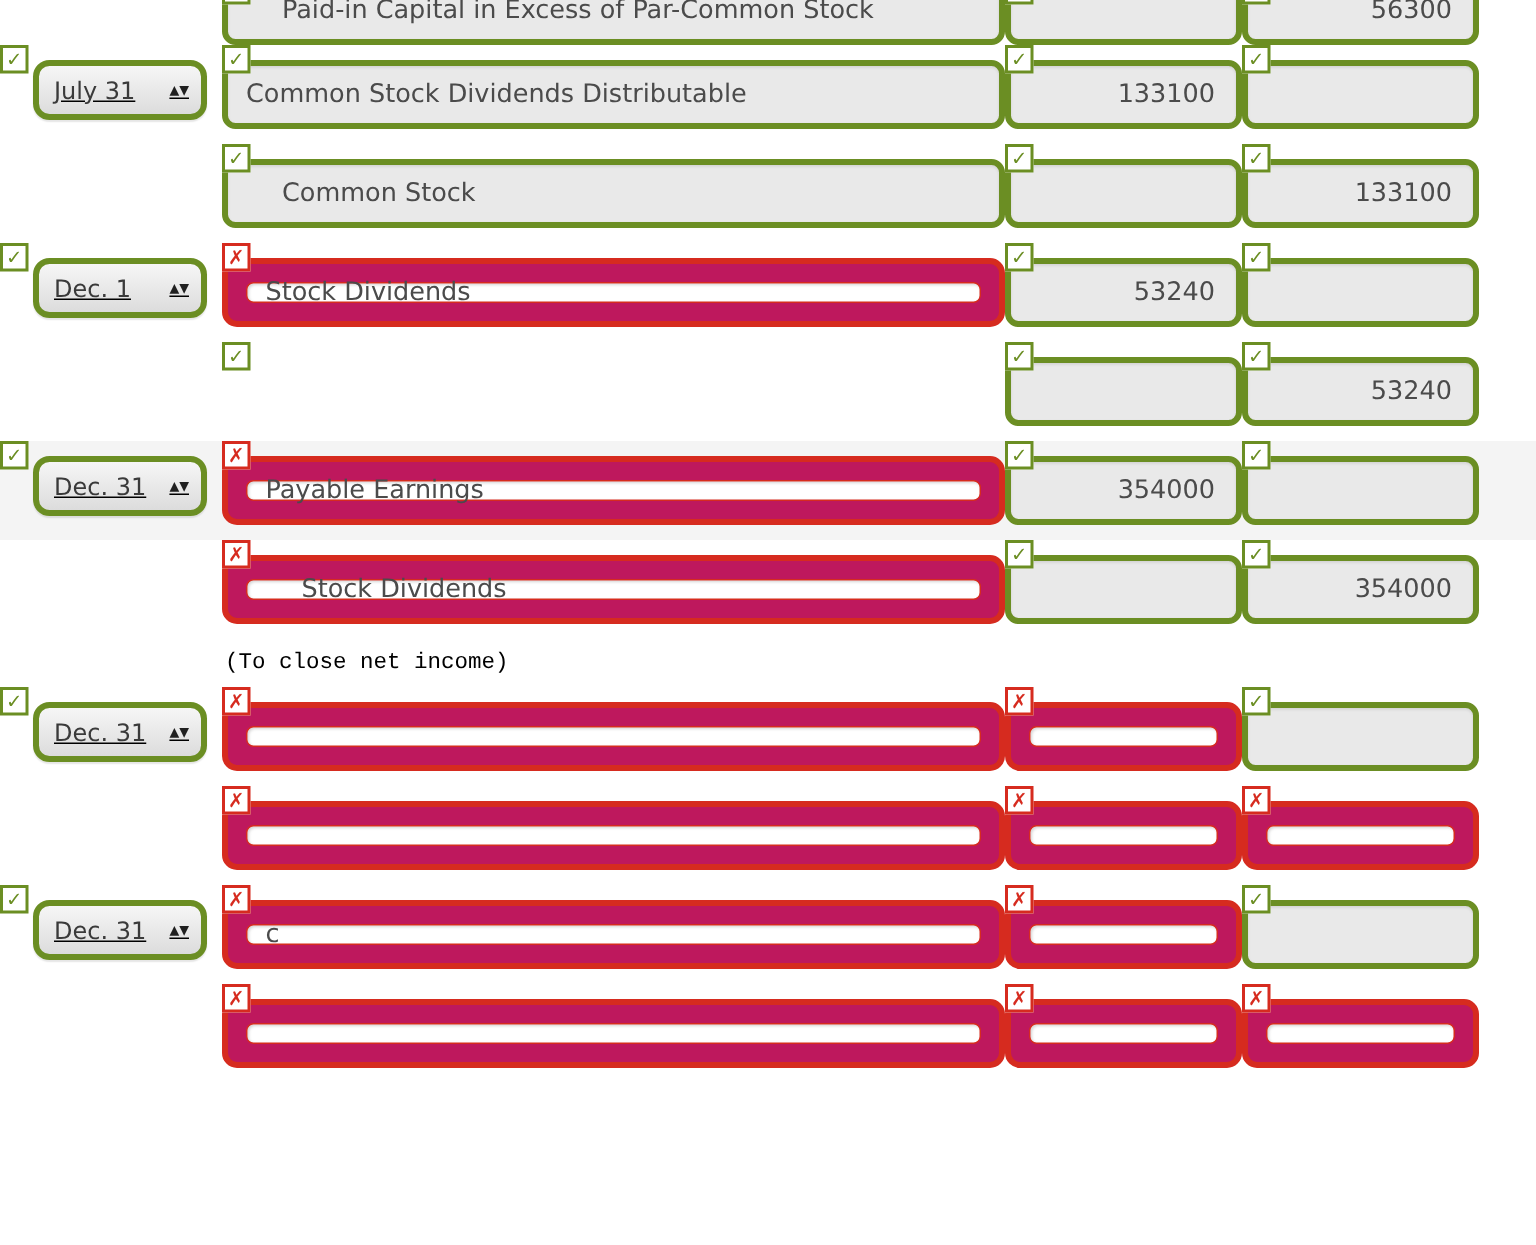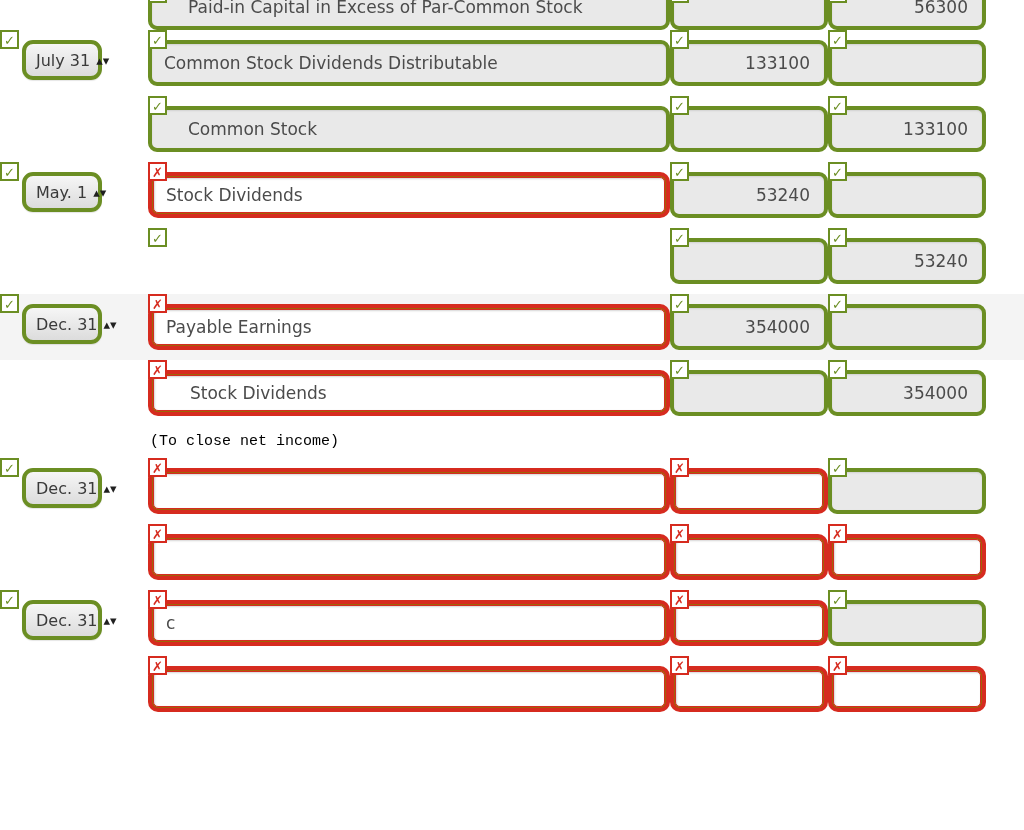--- a/index.html
+++ b/index.html
@@ -53,22 +53,22 @@
     height: 46px;
     display: flex;
     align-items: center;
     box-sizing: border-box;
   }
 
   
   .fld-err {
     border: 4px solid #d62b1f;
     border-radius: 10px;
-    background: #a16207;
-    padding: 1px;
+    background: #be185d;
+    padding: 12px;
     height: 46px;
     box-sizing: border-box;
   }
   .fld-err > .inner {
     border: 1px solid #d62b1f;
     border-radius: 5px;
     background: #ffffff;
     height: 100%;
     box-sizing: border-box;
     display: flex;
@@ -113,21 +113,22 @@
   .badge.err {
     border: 2px solid #d62b1f;
     color: #d62b1f;
   }
 
   
   .selwrap {
     position: relative;
     margin-top: 10px;
     margin-left: 22px;
-    width: 80px;
+    width: 116px;
+    text-decoration: underline;
   }
   .sel {
     box-sizing: border-box;
     border: 4px solid #6b8e23;
     border-radius: 11px;
     height: 40px;
     background: linear-gradient(#f6f6f6, #dcdcdc);
     display: flex;
     align-items: center;
     justify-content: space-between;
@@ -234,21 +235,21 @@
         <div class="field fld-ok">
           <div class="txt right">133100</div>
         </div>
       </div>
     </div>
     <div class="jrow">
       <div class="c-date">
         <span class="badge ok">✓</span>
         <div class="selwrap">
           <div class="sel">
-            <span class="sel-label">May. 1</span>
+            <span class="sel-label">Dec. 1</span>
             <span class="spin">▴▾</span>
           </div>
         </div>
       </div>
       <div class="c-account">
         <span class="badge err">✗</span>
         <div class="field fld-err">
           <div class="inner">
             <div class="txt left">Stock Dividends</div>
           </div>

